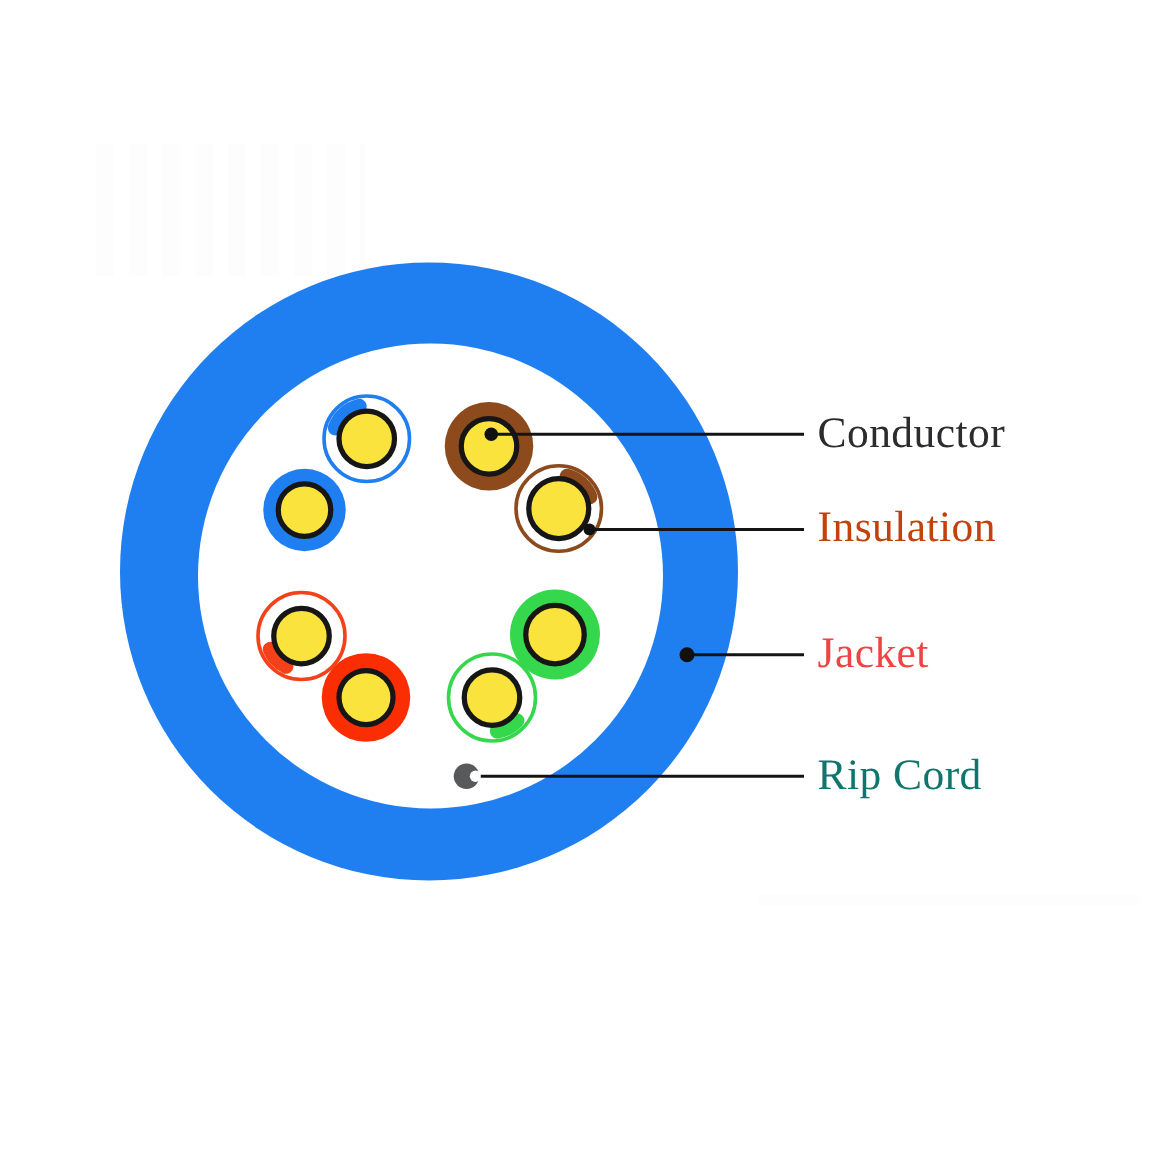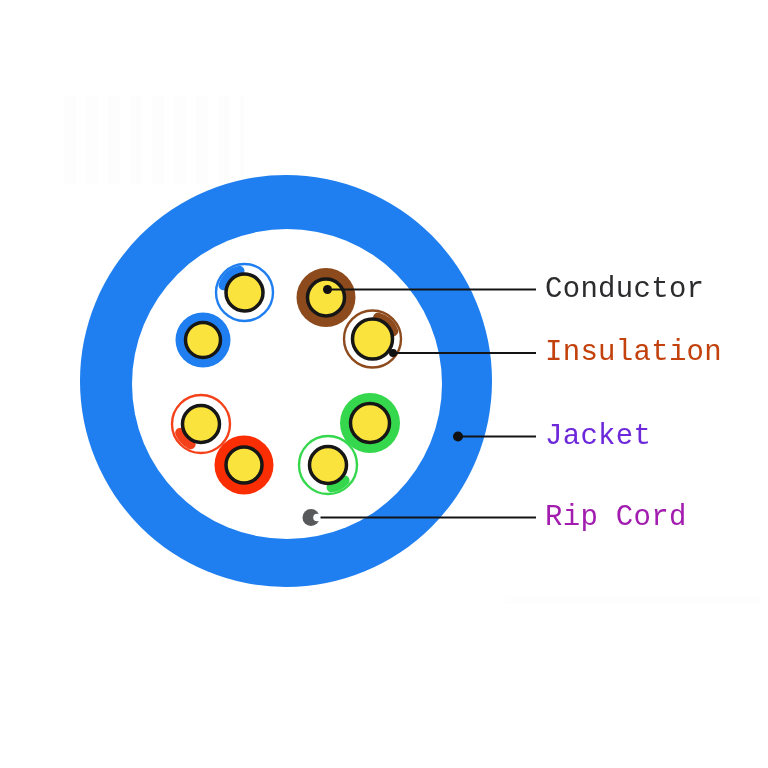--- a/index.html
+++ b/index.html
@@ -6,21 +6,21 @@
     margin: 0;
     padding: 0;
     background: #ffffff;
   }
   .stage {
     position: relative;
     width: 768px;
     height: 620px;
     overflow: hidden;
     background: #ffffff;
-    font-family: Liberation Mono, monospace;
+    font-family: Liberation Serif, serif;
   }
   #diagram-svg {
     position: absolute;
     left: 0;
     top: 0;
     width: 768px;
     height: 768px;
   }
   .callout-label {
     position: absolute;
@@ -87,15 +87,15 @@
       <circle cx="327.5" cy="289.5" r="4.5" fill="#111111"></circle>
       <line x1="393" y1="353" x2="536" y2="353" stroke="#141414" stroke-width="2"></line>
       <circle cx="393" cy="353" r="4" fill="#111111"></circle>
       <line x1="458" y1="436.5" x2="536" y2="436.5" stroke="#141414" stroke-width="2"></line>
       <circle cx="458" cy="436.5" r="5" fill="#111111"></circle>
       <line x1="320.5" y1="517.5" x2="536" y2="517.5" stroke="#141414" stroke-width="2"></line>
     </svg>
 
   <div class="callout-label" style="left: 545px; top: 289.5px; color: rgb(44, 44, 46);">Conductor</div>
   <div class="callout-label" style="left: 545px; top: 353px; color: #c2410c;">Insulation</div>
-  <div class="callout-label" style="left: 545px; top: 436.5px; color: #6d28d9;">Jacket</div>
-  <div class="callout-label" style="left: 545px; top: 517.5px; color: #a21caf;">Rip Cord</div>
+  <div class="callout-label" style="left: 545px; top: 436.5px; color: #ef4444;">Jacket</div>
+  <div class="callout-label" style="left: 545px; top: 517.5px; color: #0f766e;">Rip Cord</div>
 </div>
 
 </body></html>

